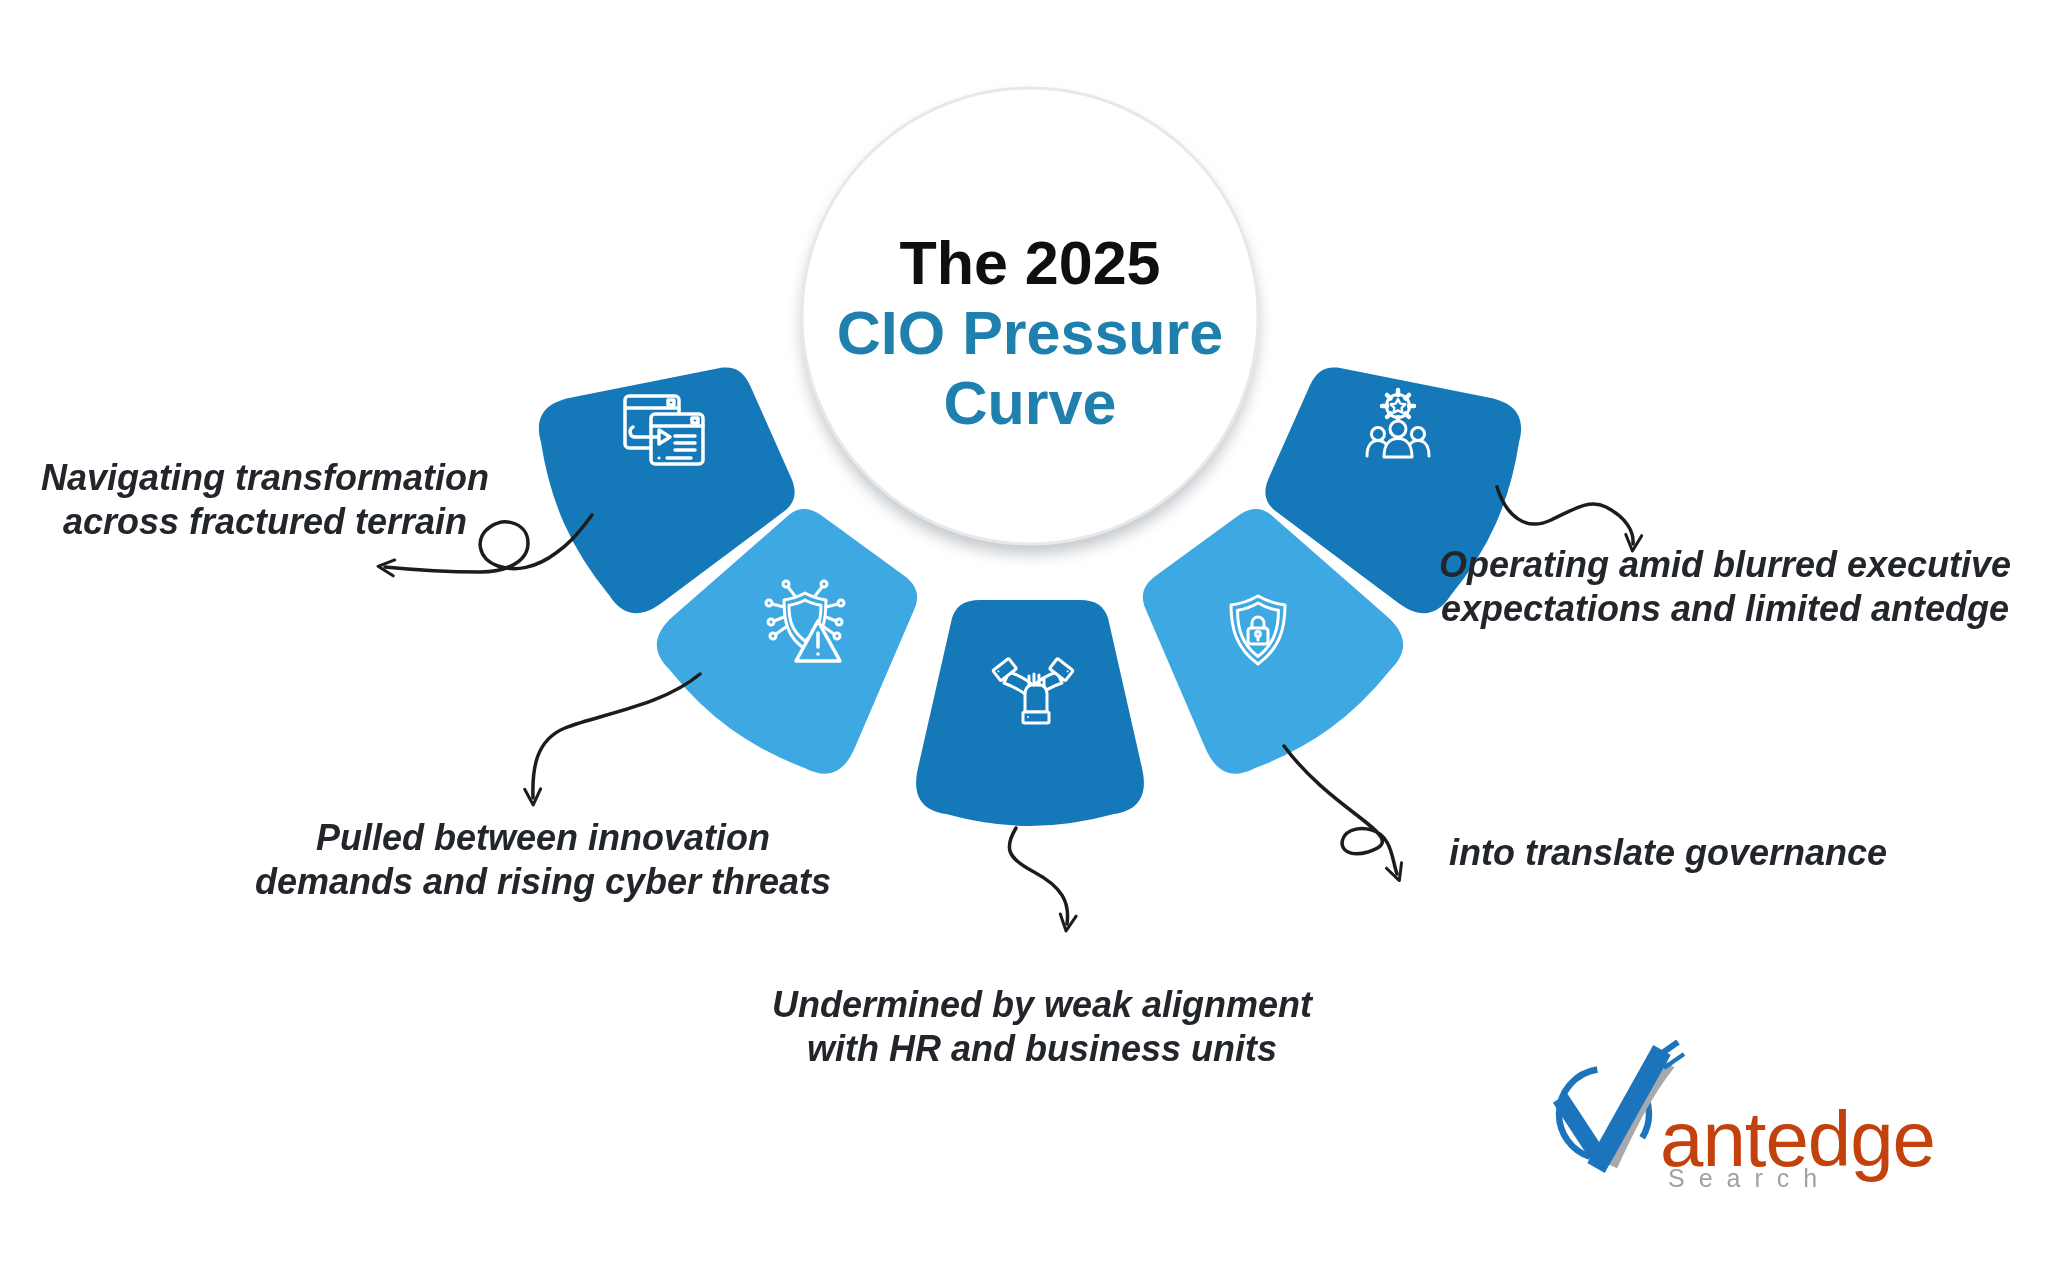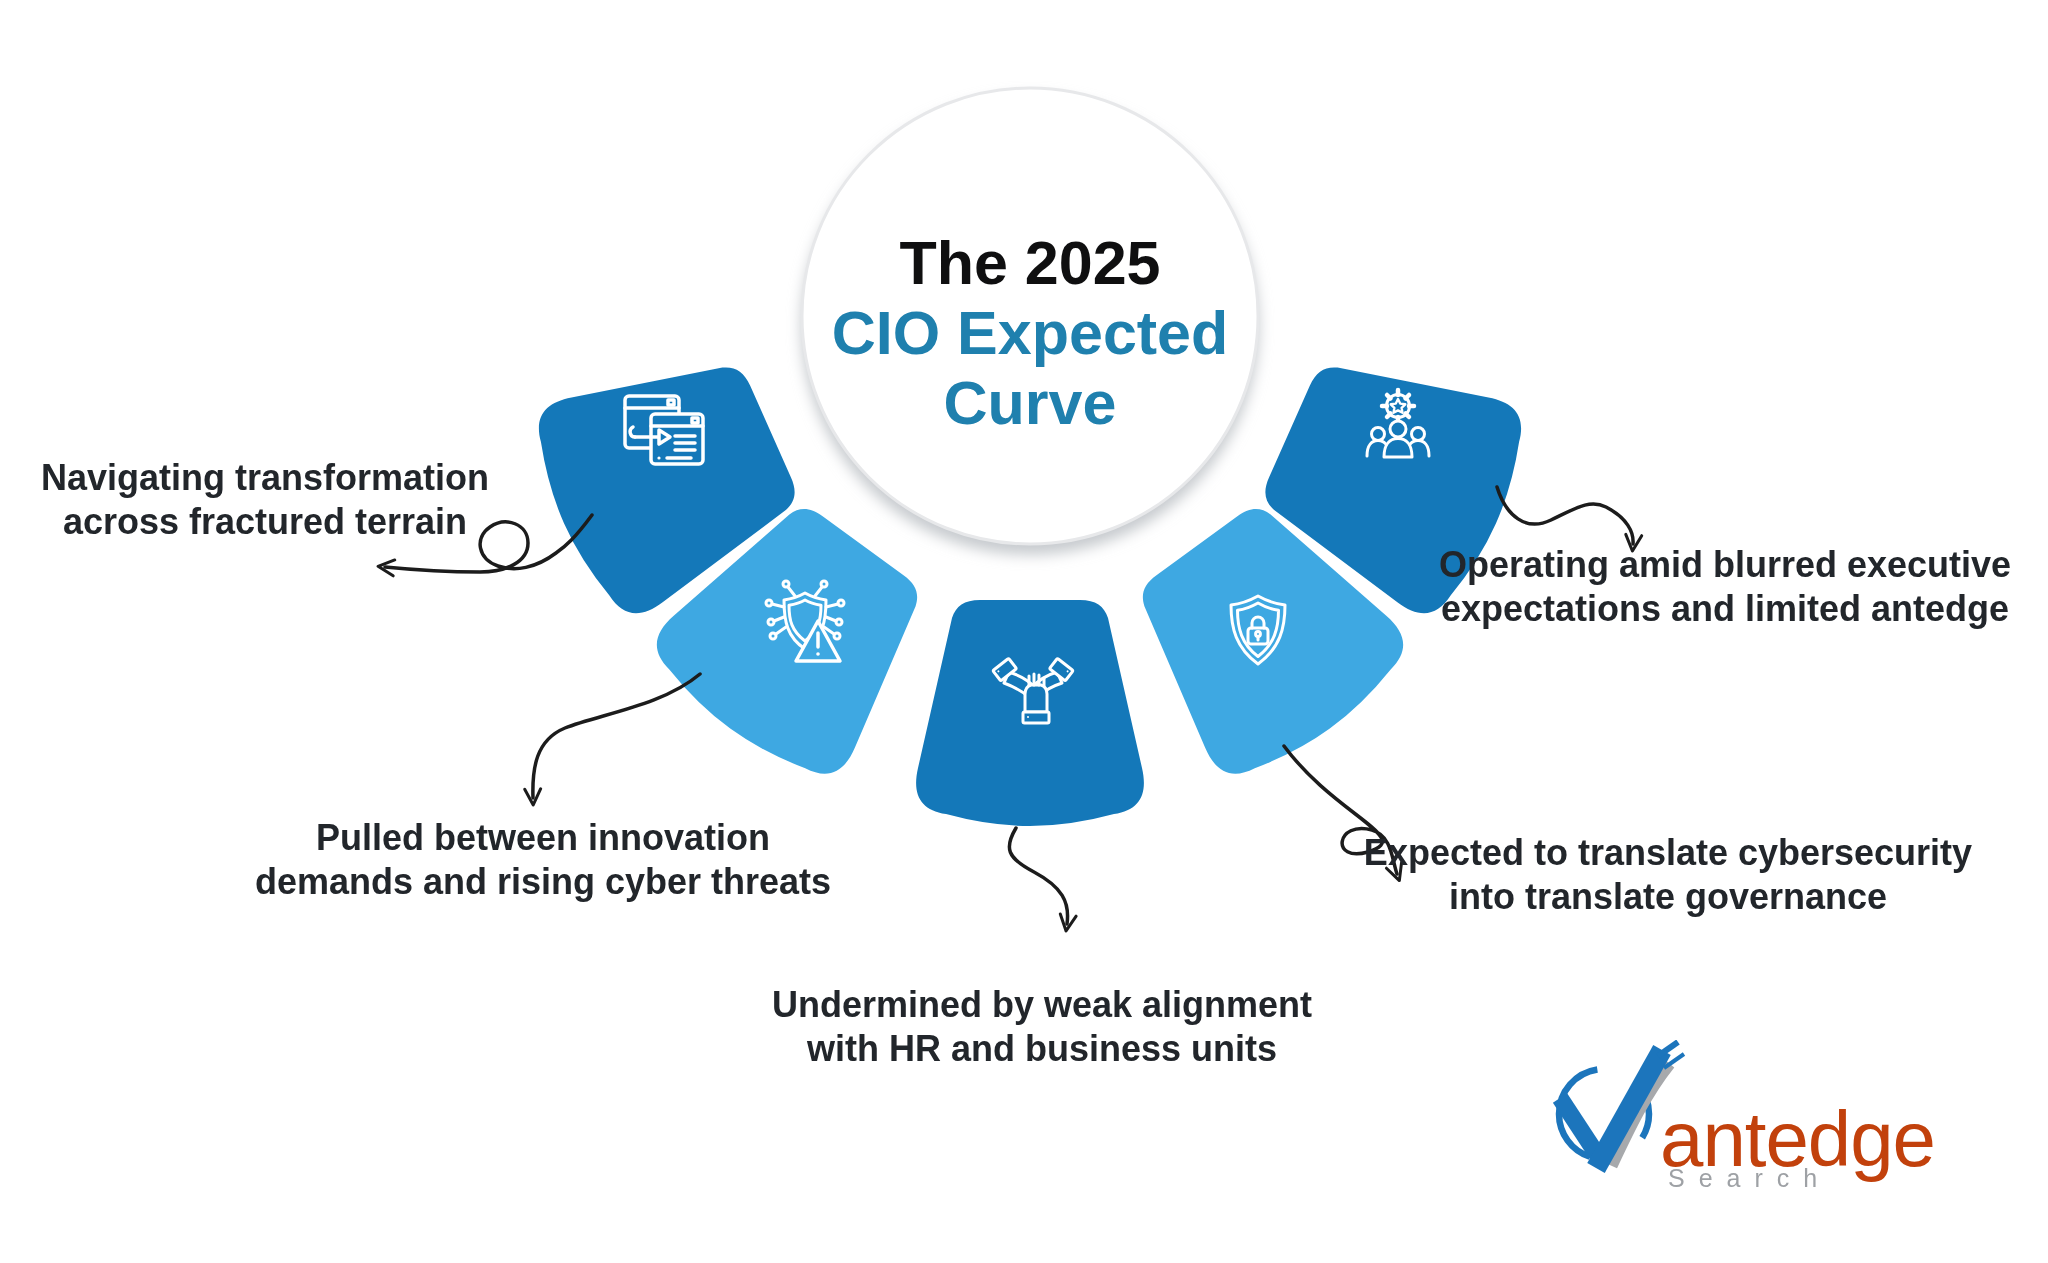--- a/index.html
+++ b/index.html
@@ -6,21 +6,21 @@
   body{width:2048px;height:1263px;position:relative;overflow:hidden;
        font-family:"Liberation Sans","DejaVu Sans",sans-serif;}
   .stage{position:absolute;inset:0;padding-left:28px;}
   svg.canvas{position:absolute;left:0;top:0;}
   .title-block{position:absolute;left:1030px;top:228px;transform:translateX(-50%);
        text-align:center;line-height:70px;font-weight:800;font-size:61px;
        letter-spacing:0px;white-space:nowrap;}
   .title-line1{color:#0f0f10;}
   .title-line2,.title-line3{color:#1f80ae;}
   .pressure-label{position:absolute;transform:translateX(-50%);text-align:center;
-       font-weight:700;font-size:36px;line-height:44px;color:#22262b;white-space:nowrap;}
+       font-weight:700;font-size:36px;line-height:44px;color:#22262b;white-space:nowrap;font-style:italic;}
   .pl-1{left:265px;top:456px;}
   .pl-2{left:503px;top:816px;margin-left:40px;}
   .pl-3{left:1042px;top:960px;margin-top:23px;}
   .pl-4{left:1725px;top:543px;}
   .pl-5{left:1668px;top:831px;}
   .logo{position:absolute;left:1540px;top:1040px;width:460px;height:190px;}
   .logo-mark{position:absolute;left:0;top:0;}
   .logo-brand{position:absolute;left:120px;top:54px;font-size:78px;font-weight:400;
        color:#c2410c;letter-spacing:-1px;white-space:nowrap;}
   .logo-sub{position:absolute;left:128px;top:124px;font-size:25px;font-weight:400;
@@ -158,38 +158,37 @@
       <path d="M19 74 C19 63 24 58.5 30 58.5 C36 58.5 41 63 41 74"></path>
       <circle cx="70" cy="52" r="6.5"></circle>
       <path d="M59 74 C59 63 64 58.5 70 58.5 C76 58.5 81 63 81 74"></path>
       <circle cx="50" cy="47" r="8" fill="#1478b9"></circle>
       <path d="M36 75 C36 62 42 56.5 50 56.5 C58 56.5 64 62 64 75 Z" fill="#1478b9"></path>
     </g>
   </svg>
 
   <div class="title-block">
     <div class="title-line1">The 2025</div>
-    <div class="title-line2">CIO Expected</div>
+    <div class="title-line2">CIO Pressure</div>
     <div class="title-line3">Curve</div>
   </div>
 
   <div class="pressure-label pl-1">
     <div>Navigating transformation</div>
     <div>across fractured terrain</div>
   </div>
   <div class="pressure-label pl-2">
     <div>Pulled between innovation</div>
     <div>demands and rising cyber threats</div>
   </div>
   <div class="pressure-label pl-3">
     <div>Undermined by weak alignment</div>
     <div>with HR and business units</div>
   </div>
   <div class="pressure-label pl-5">
-    <div>Expected to translate cybersecurity</div>
     <div>into translate governance</div>
   </div>
   <div class="pressure-label pl-4">
     <div>Operating amid blurred executive</div>
     <div>expectations and limited antedge</div>
   </div>
 
   <div class="logo">
     <svg class="logo-mark" width="160" height="150" viewBox="0 0 160 150">
       <circle cx="64" cy="74" r="45" fill="none" stroke="#1c75bc" stroke-width="6.5" stroke-dasharray="25 60 120 45 33"></circle>

